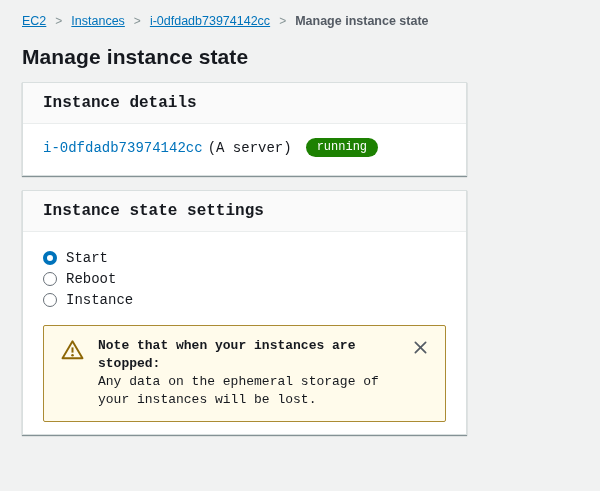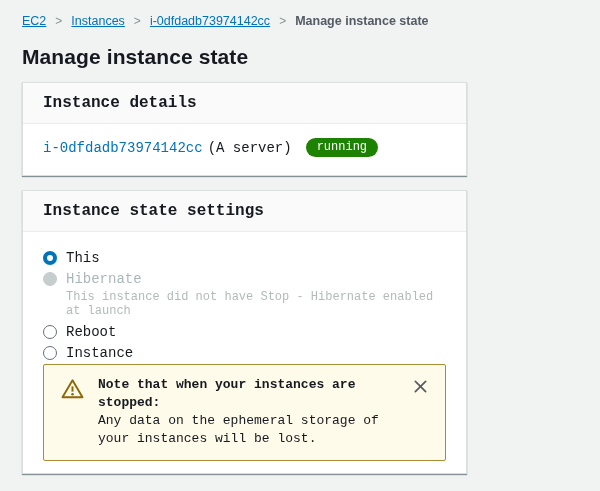--- a/index.html
+++ b/index.html
@@ -50,21 +50,21 @@
   .radio.on  { border:4.5px solid #0073bb; background:#fff; cursor:pointer; }
   .radio.dis { background:#c6cdcd; border:1px solid #c6cdcd; }
   .opt-label { color:#16191f; cursor:pointer; }
   .opt-label.dis { color:#aab7b8; cursor:default; }
   .opt-desc { font-size:12px; color:#b2baba; margin:1px 0 3px 23px; line-height:14px; }
 
   
   .alert {
     display:flex; align-items:flex-start; gap:13px;
     background:#fffbeb; border:1px solid #ab8b33; border-radius:2px;
-    padding:11px 14px 12px 16px; margin-top:1px;
+    padding:11px 14px 12px 16px; margin-top:15px;
   }
   .alert-icon { flex:0 0 auto; margin-top:1px; }
   .alert-text { font-size:13px; line-height:18px; color:#16191f; }
   .alert-title { font-weight:bold; }
   .alert-close {
     margin-left:auto; background:none; border:none; padding:3px;
     cursor:pointer; line-height:0;
   }
 </style>
 </head>
@@ -98,31 +98,24 @@
   <section class="card">
     <header class="card-header">
       <h2>Instance state settings</h2>
     </header>
     <div class="settings-body">
 
 
       <div>
         <div class="opt-row">
           <span class="radio on"></span>
-          <span class="opt-label">This</span>
+          <span class="opt-label">Start</span>
         </div>
       </div>
 
-      <div>
-        <div class="opt-row">
-          <span class="radio dis"></span>
-          <span class="opt-label dis">Hibernate</span>
-        </div>
-        <div class="opt-desc">This instance did not have Stop - Hibernate enabled at launch</div>
-      </div>
 
       <div>
         <div class="opt-row">
           <span class="radio off"></span>
           <span class="opt-label">Reboot</span>
         </div>
       </div>
 
       <div>
         <div class="opt-row">

